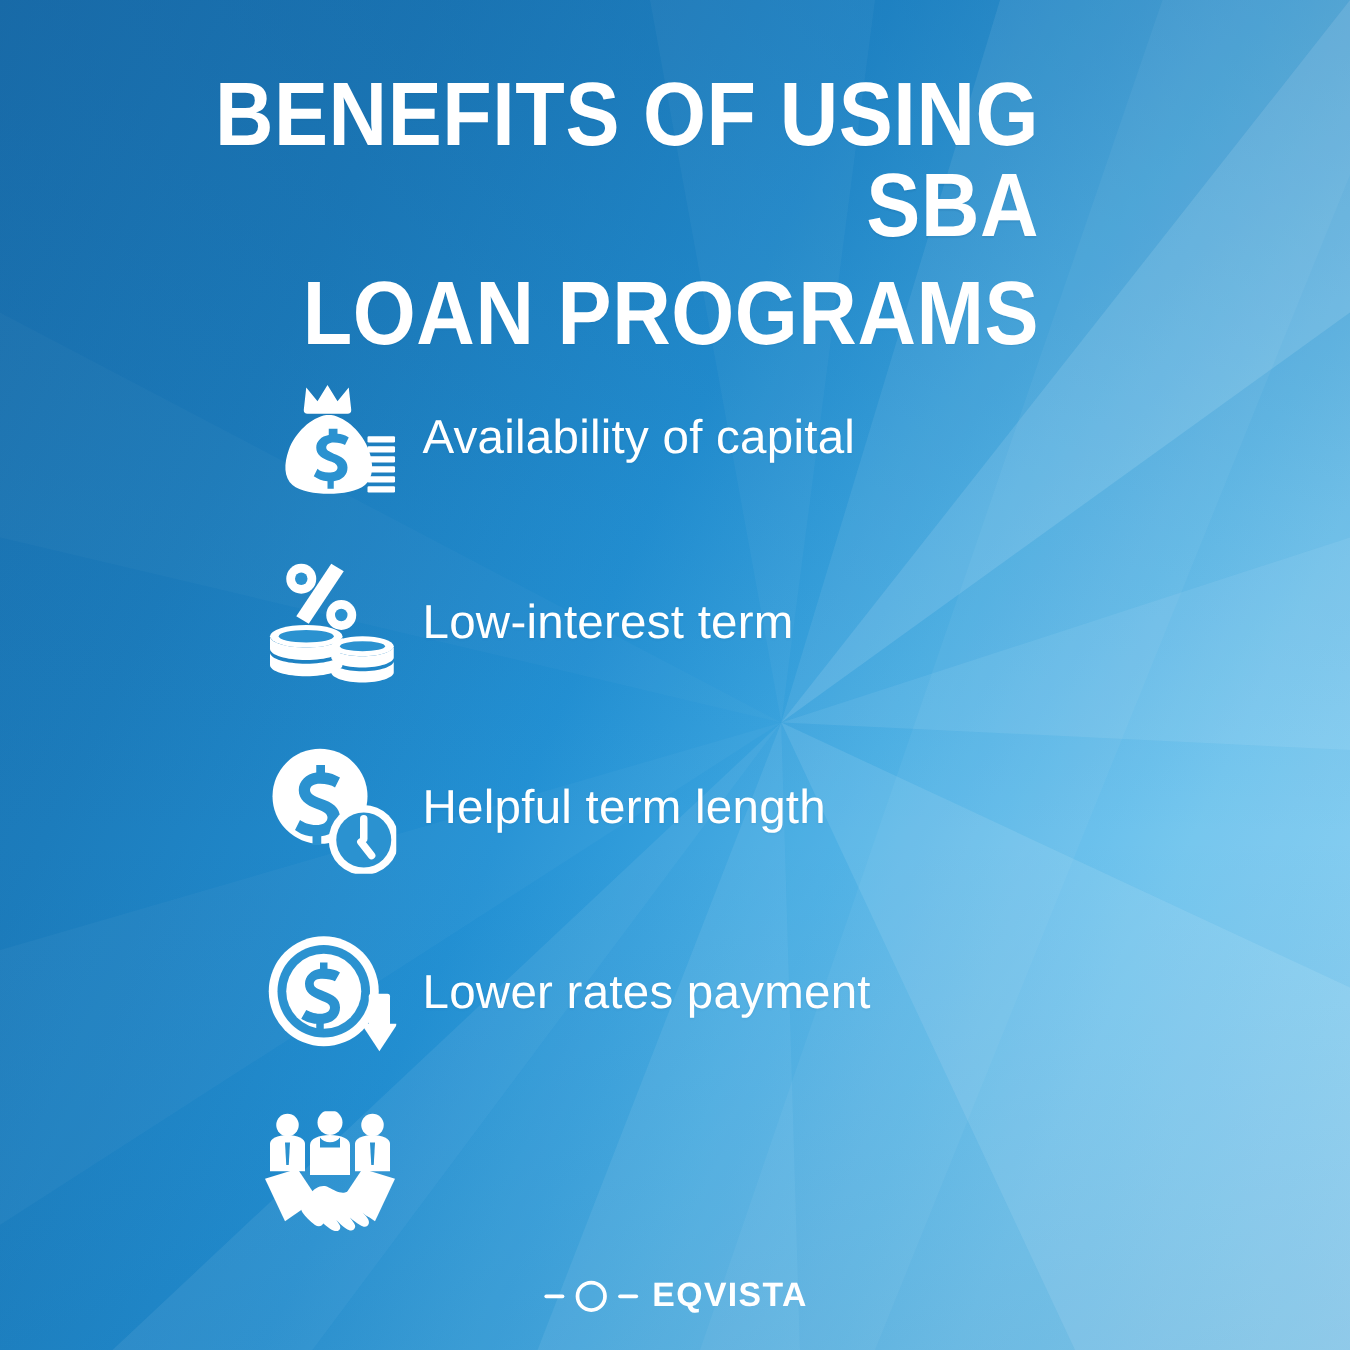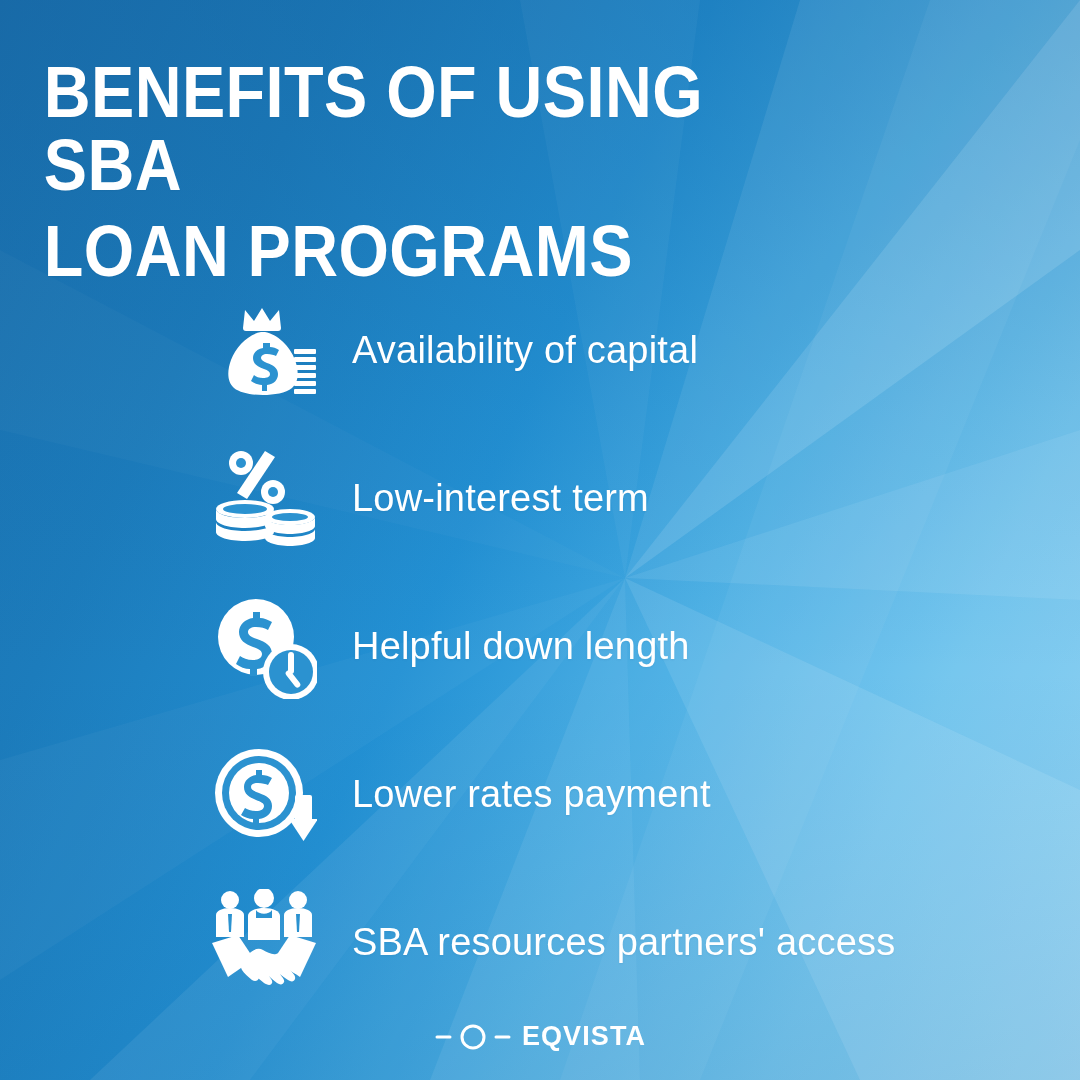--- a/index.html
+++ b/index.html
@@ -43,21 +43,21 @@
     inset: 0;
   }
   .facets svg { display: block; width: 1080px; height: 1080px; }
 
   
   .title-block {
     position: absolute;
     top: 56px;
     left: 0;
     width: 875px;
-    text-align: left;
+    text-align: right;
     z-index: 5;
   }
   .title-line {
     display: block;
     color: #ffffff;
     font-family: "Liberation Sans Narrow", "Liberation Sans", sans-serif;
     font-weight: bold;
     font-size: 72px;
     line-height: 1.02;
     letter-spacing: 0.5px;
@@ -84,21 +84,21 @@
   .benefit-icon {
     width: 112px;
     margin-left: 208px;
     display: flex;
     align-items: center;
     justify-content: center;
     flex: 0 0 auto;
   }
   .benefit-icon svg { display: block; }
   .benefit-label {
-    margin-left: 32px;
+    margin-left: 18px;
     color: #ffffff;
     font-size: 38px;
     font-weight: 400;
     letter-spacing: 0.2px;
     white-space: nowrap;
     text-shadow: 0 1px 2px rgba(20,85,135,0.10);
   }
 
   
   .logo {
@@ -228,21 +228,21 @@
             <path d="M42 19 l0 6 c-8 1 -14 7 -14 14 c0 8 6 12 14 15 c6 2 9 4 9 7 c0 4 -4 6 -9 6 c-6 0 -10 -2 -13 -4 l-4 8 c4 3 9 5 14 5 l0 7 l7 0 l0 -7 c9 -1 15 -7 15 -15 c0 -8 -6 -12 -15 -15 c-6 -2 -9 -4 -9 -7 c0 -3 3 -5 8 -5 c5 0 9 1 12 3 l4 -8 c-4 -2 -8 -4 -12 -4 l0 -6 z" fill="#2b92d0"></path>
 
             <circle cx="80" cy="79" r="28"></circle>
             <circle cx="80" cy="79" r="22" fill="#2b92d0"></circle>
 
             <rect x="77" y="59" width="6" height="22" rx="3"></rect>
             <rect x="79" y="76" width="6" height="20" rx="3" transform="rotate(-38 82 86)"></rect>
           </g>
         </svg>
       </div>
-      <div class="benefit-label">Helpful down length</div>
+      <div class="benefit-label">Helpful term length</div>
     </div>
 
     <div class="benefit-row">
       <div class="benefit-icon">
         <svg width="106" height="106" viewBox="0 0 106 106" xmlns="http://www.w3.org/2000/svg">
           <g fill="#ffffff">
 
             <circle cx="48" cy="52" r="44"></circle>
             <circle cx="48" cy="52" r="37" fill="#2b92d0"></circle>
 
@@ -277,21 +277,20 @@
 
             <path d="M4 54 l26 -8 l16 24 l-26 18 z"></path>
 
             <path d="M108 54 l-26 -8 l-16 24 l26 18 z"></path>
 
             <path d="M40 66 c4 -5 10 -8 15 -5 c4 2 9 5 13 4 c4 -1 8 -3 12 0 c5 4 10 10 12 14 c2 3 0 6 -3 6 c-2 0 -5 -2 -7 -4 c3 3 6 6 5 9 c-1 3 -4 3 -7 1 c-3 -2 -6 -4 -8 -6 c2 3 5 6 4 8 c-1 3 -4 3 -7 1 c-3 -2 -6 -5 -8 -7 c2 3 4 5 3 7 c-1 3 -5 2 -8 0 c-4 -3 -9 -7 -13 -11 c-4 -4 -7 -8 -3 -13 z"></path>
             <path d="M36 72 c-3 3 -4 6 -2 9 c2 3 6 7 10 10 c3 2 6 1 7 -2 c1 -2 -1 -5 -4 -8 c-4 -3 -8 -6 -11 -9 z"></path>
           </g>
         </svg>
       </div>
-      <div class="benefit-label">SBA resources partners' access</div>
     </div>
 
   </div>
 
   <div class="logo">
     <svg class="logo-mark" width="78" height="30" viewBox="0 0 78 30" xmlns="http://www.w3.org/2000/svg">
       <g stroke="#ffffff" stroke-width="3" fill="none" stroke-linecap="round">
         <line x1="3" y1="15" x2="16" y2="15"></line>
         <circle cx="39" cy="15" r="11"></circle>
         <line x1="62" y1="15" x2="75" y2="15"></line>

